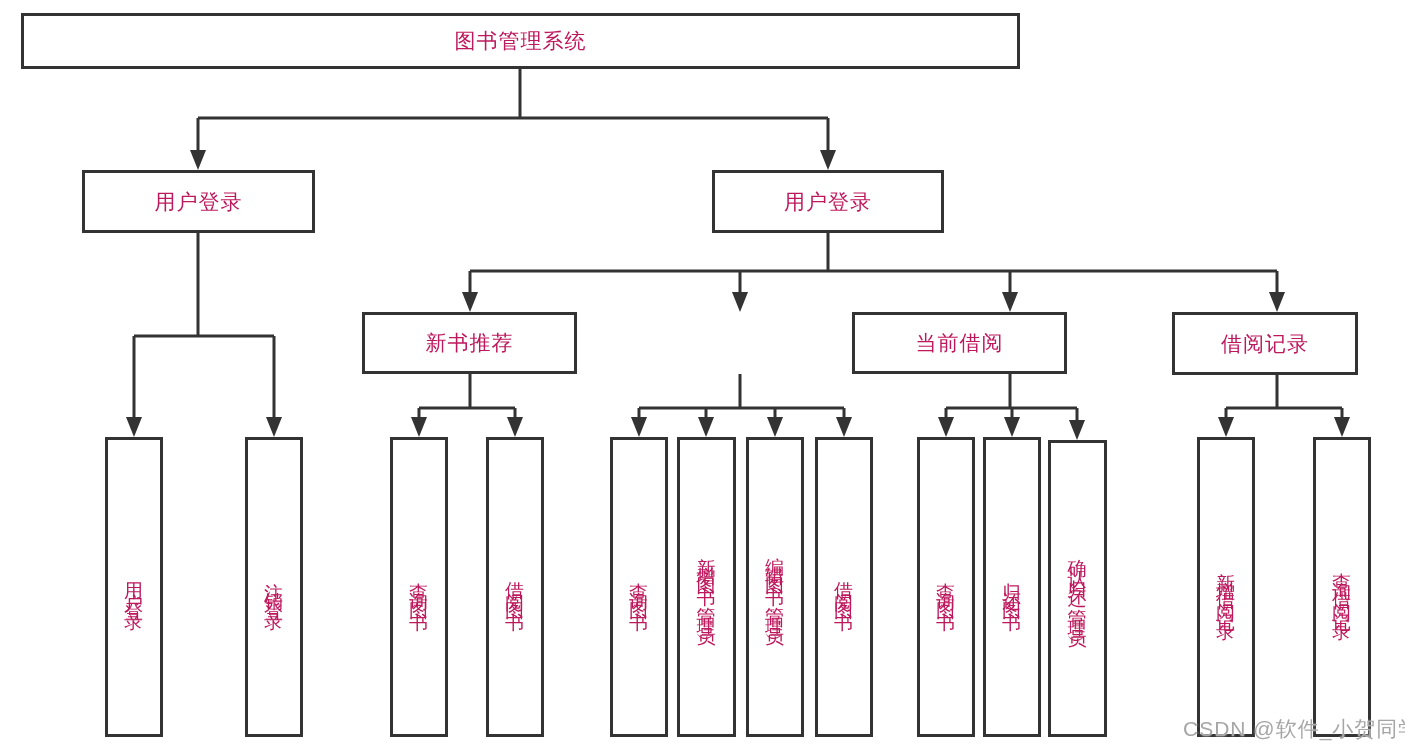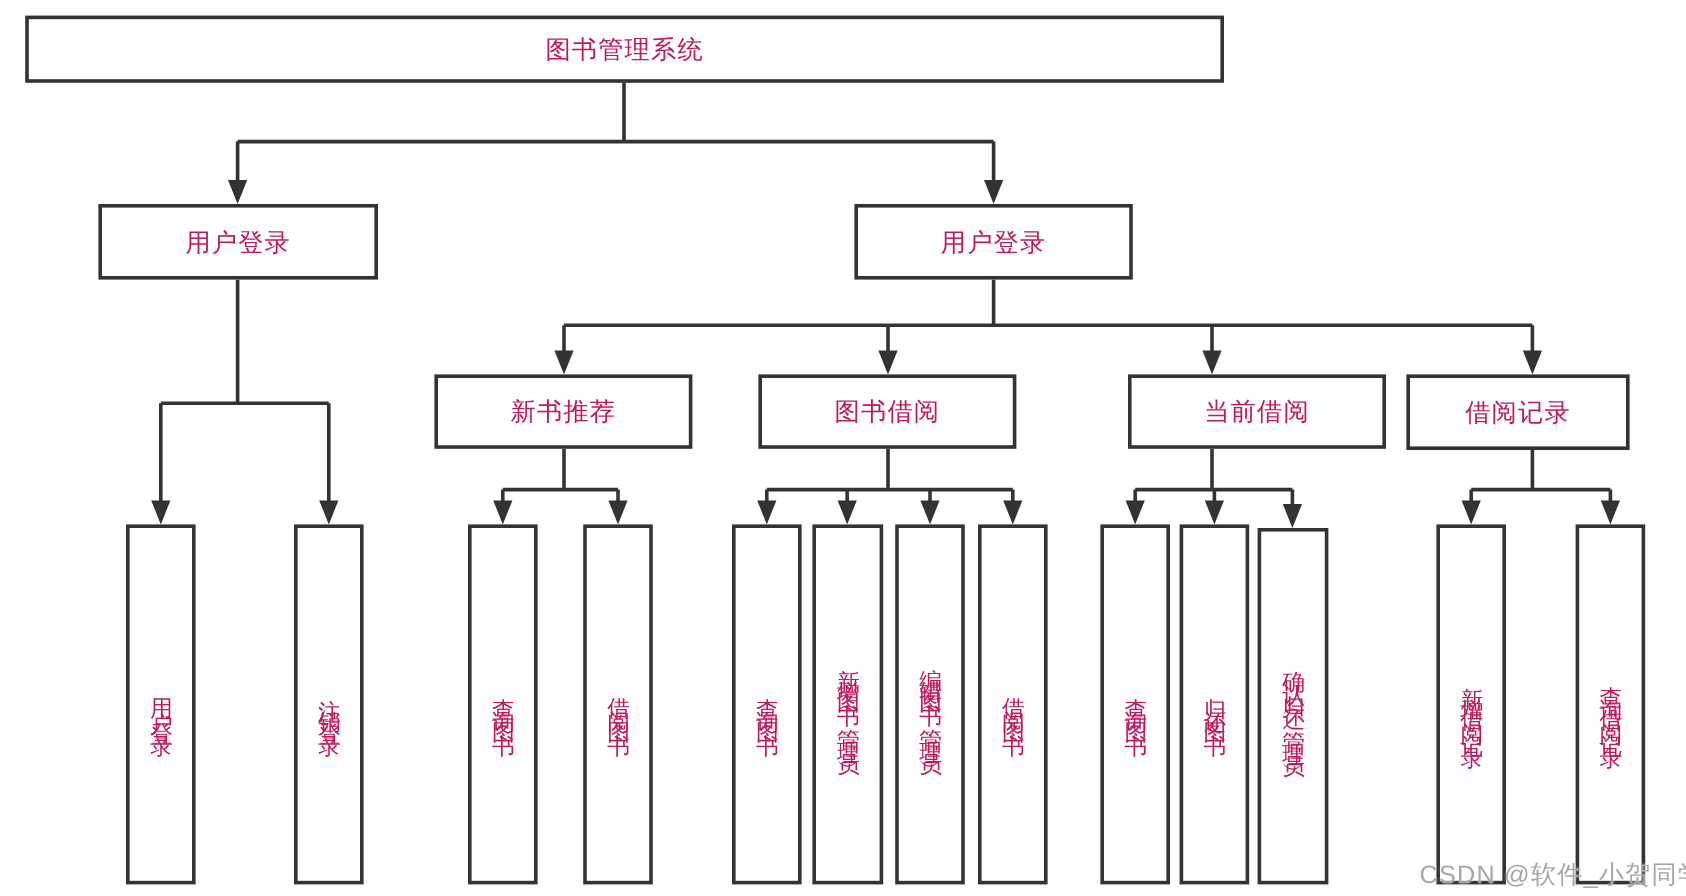--- a/index.html
+++ b/index.html
@@ -79,24 +79,21 @@
   <div class="box h" style="left:82px;top:170px;width:233px;height:63px">
     <span class="lbl">用户登录</span>
   </div>
   <div class="box h" style="left:712px;top:170px;width:232px;height:63px">
     <span class="lbl">用户登录</span>
   </div>
 
   <div class="box h" style="left:362px;top:312px;width:215px;height:62px">
     <span class="lbl">新书推荐</span>
   </div>
-  <div class="box h" style="left:632px;top:312px;width:215px;height:62px">
-    <span class="lbl">图书借阅</span>
-  </div>
-  <div class="box h" style="left:940px;top:312px;width:215px;height:62px">
+  <div class="box h" style="left:852px;top:312px;width:215px;height:62px">
     <span class="lbl">当前借阅</span>
   </div>
   <div class="box h" style="left:1172px;top:312px;width:186px;height:63px">
     <span class="lbl">借阅记录</span>
   </div>
 
   <div class="box v" style="left:105px;top:437px;width:58px;height:300px">
     <span class="lbl">用户登录</span>
   </div>
   <div class="box v" style="left:245px;top:437px;width:58px;height:300px">

